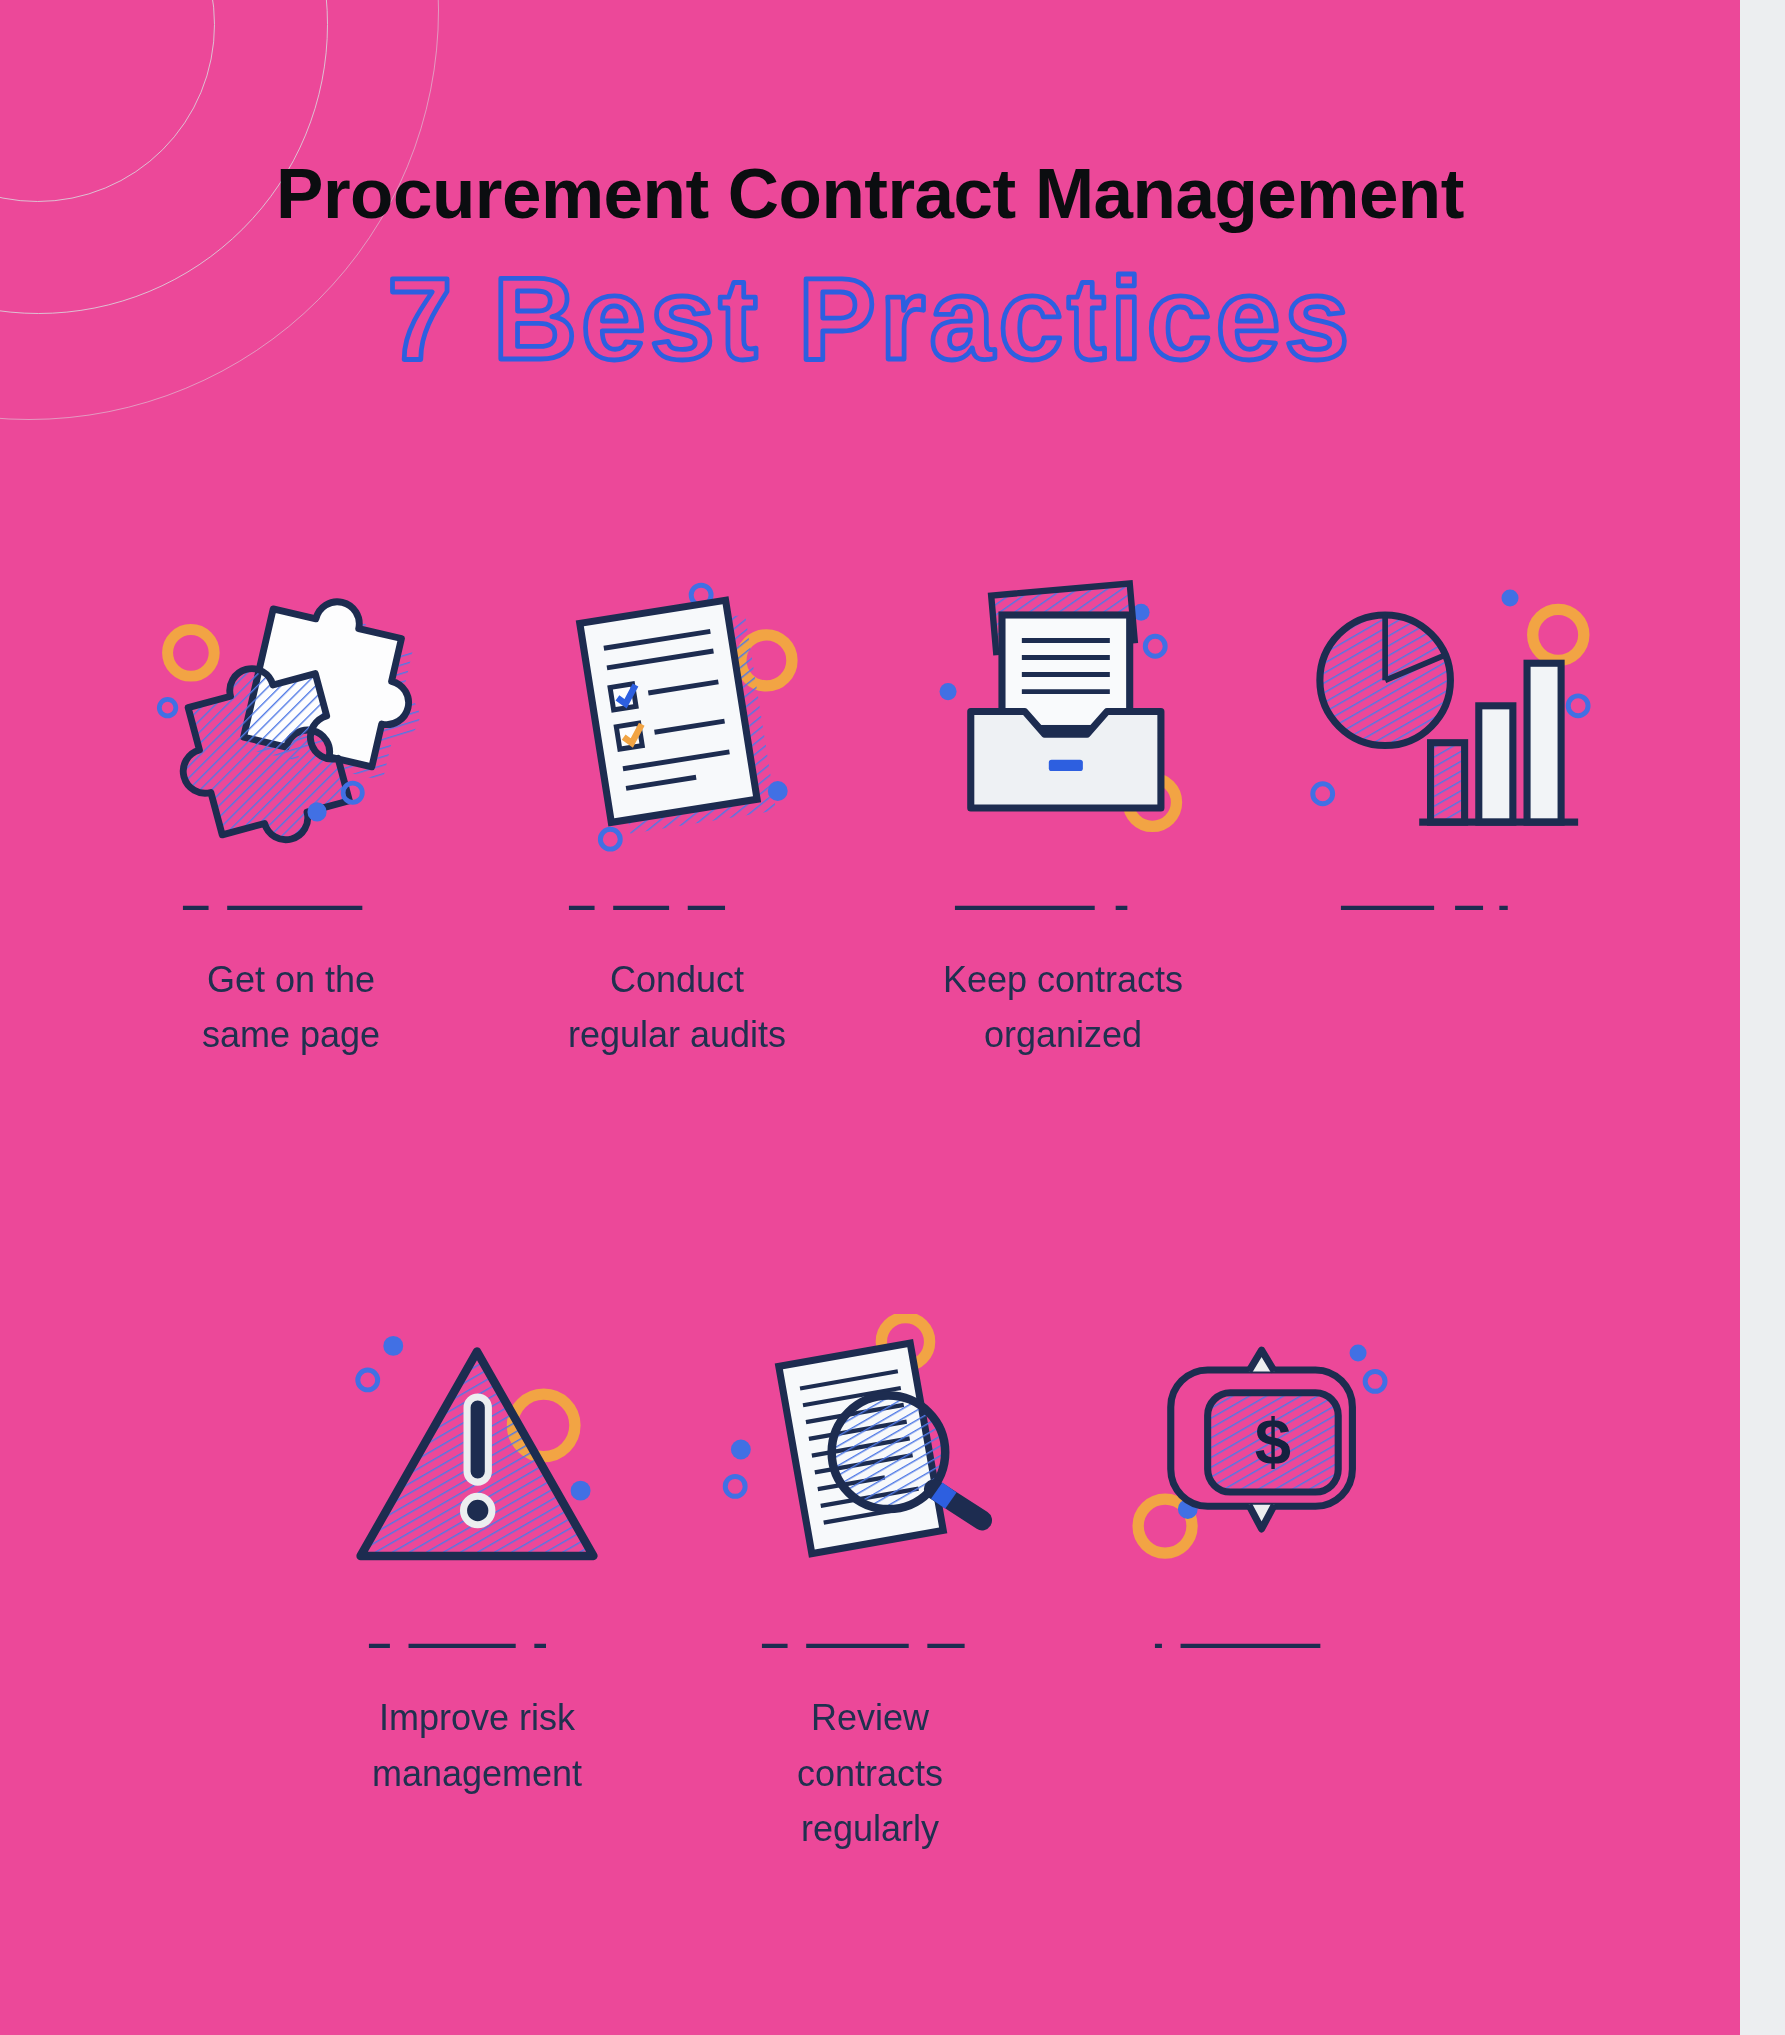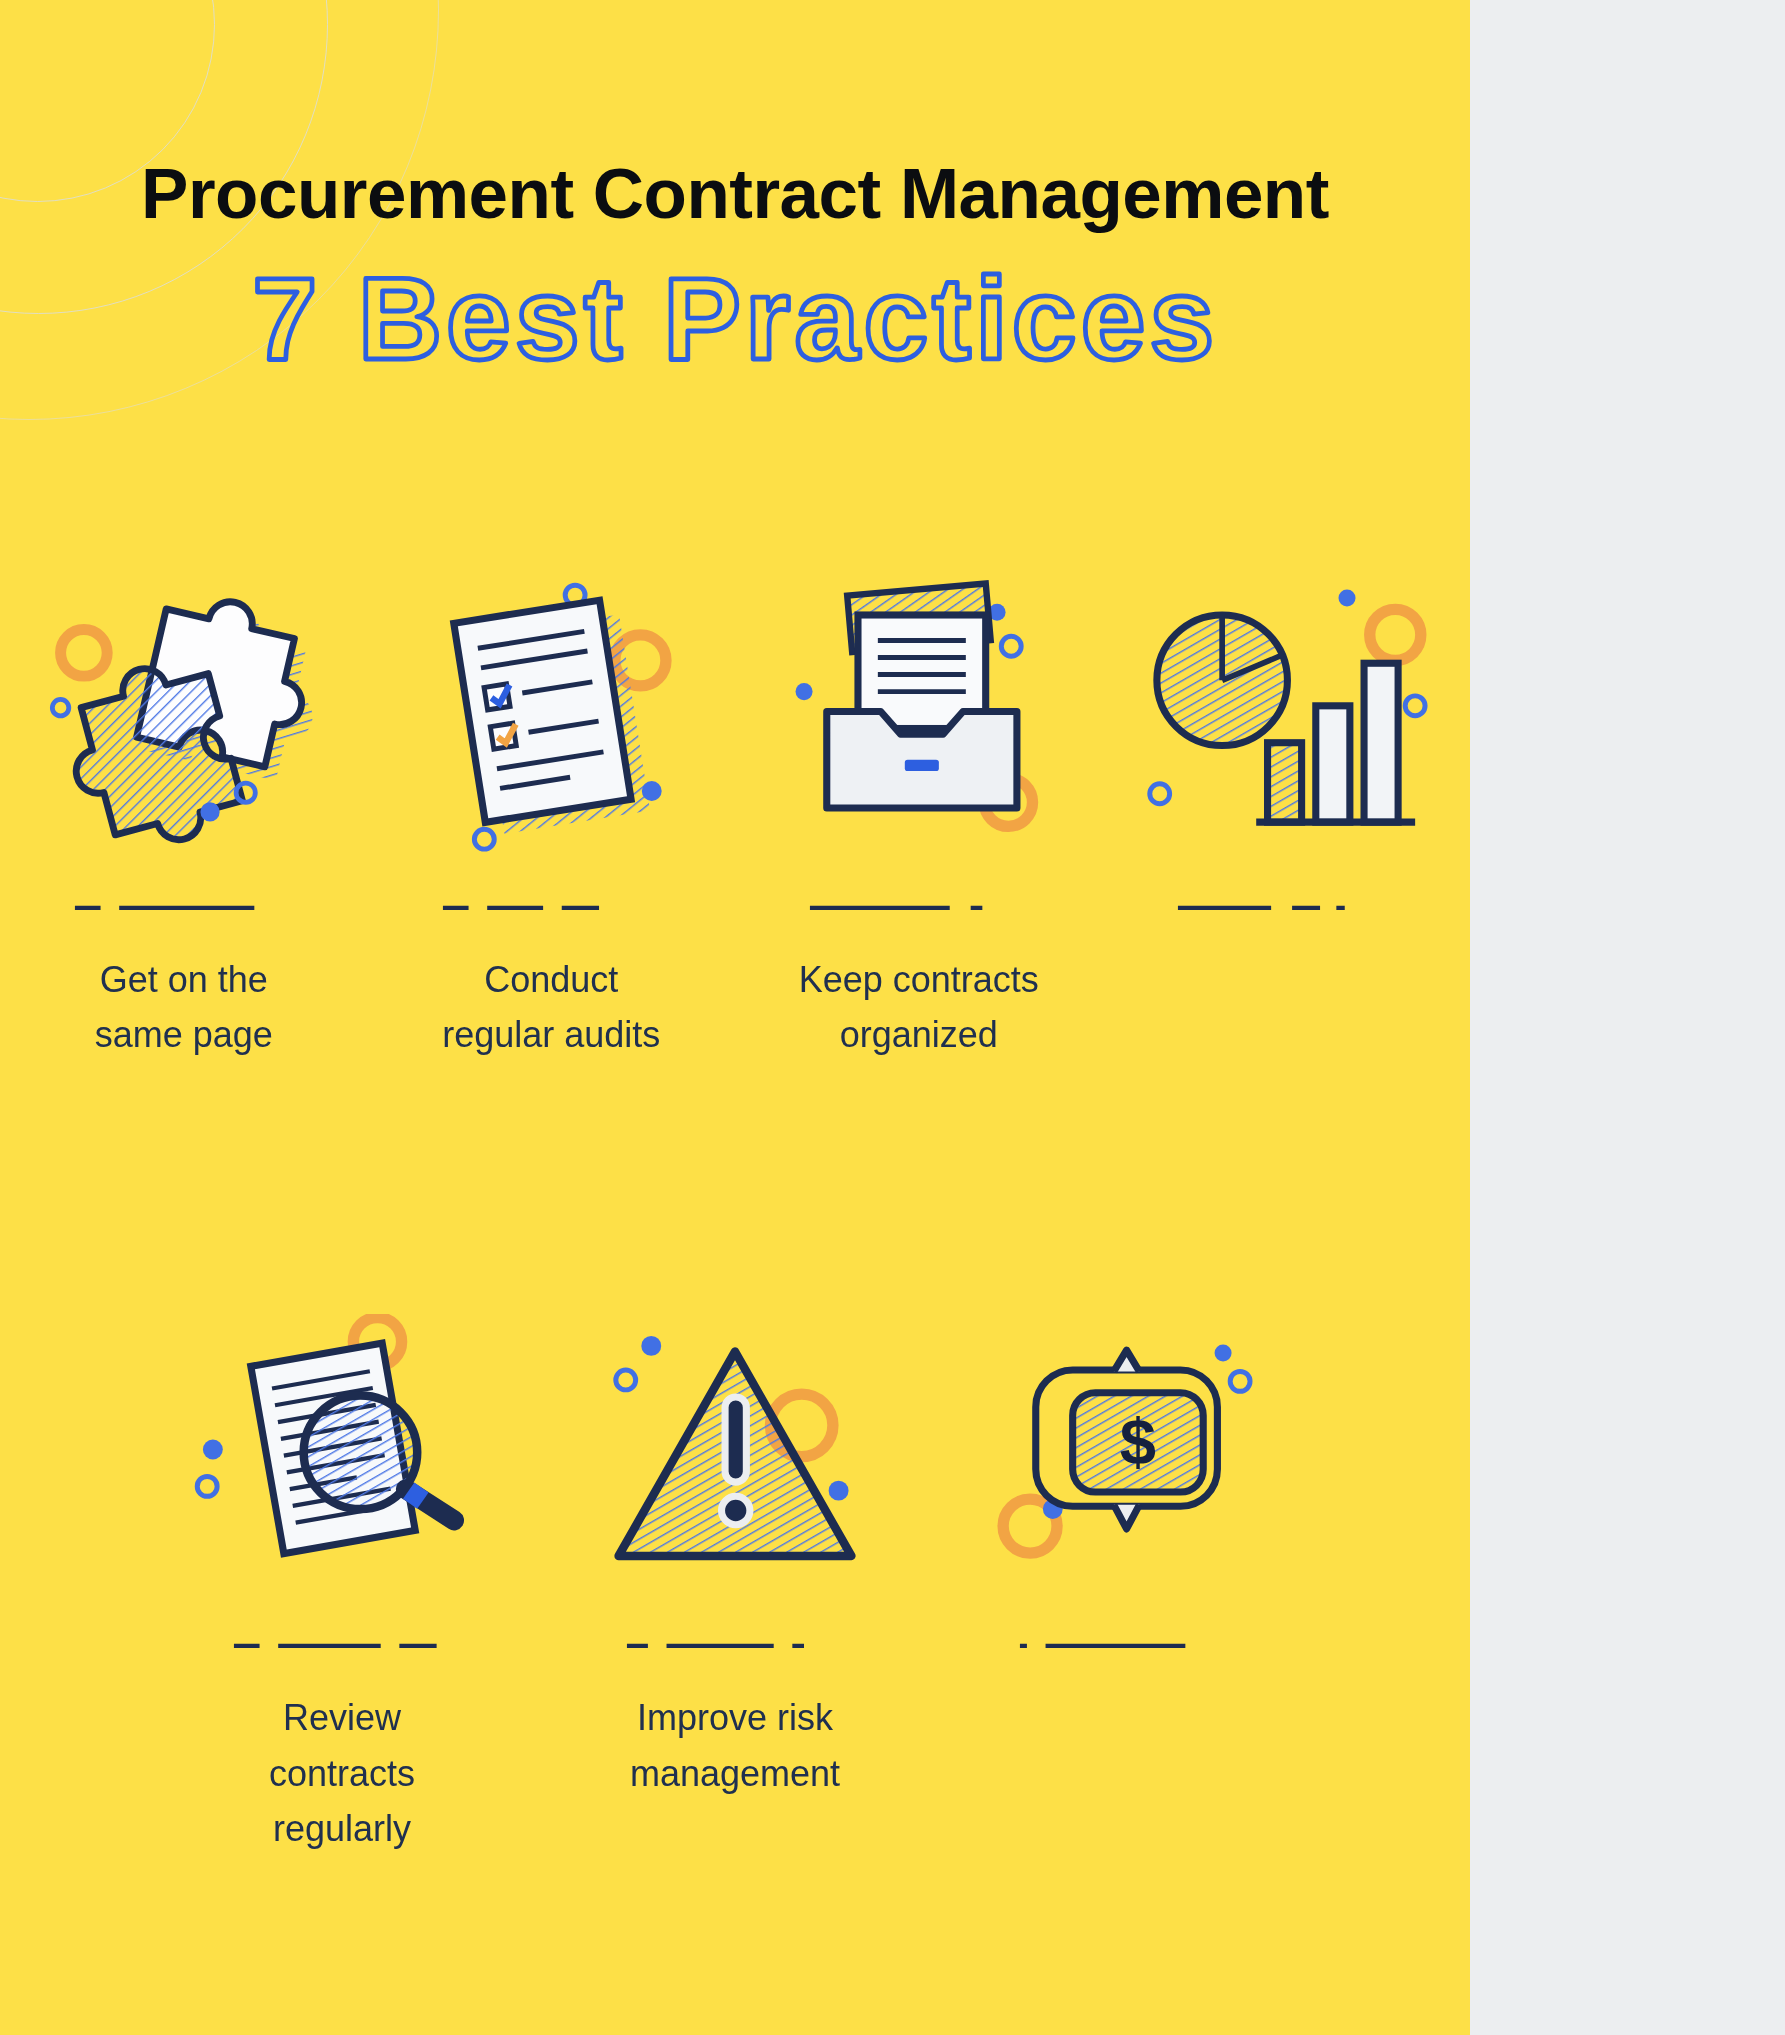--- a/index.html
+++ b/index.html
@@ -2,24 +2,24 @@
 <html style="font-size:7.4px"><head>
 <meta charset="utf-8">
 <style>
   html,body{margin:0;padding:0;}
   body{
     background:#eceef0;
     font-family:"Liberation Sans", sans-serif;
   }
   .page{
     position:relative;
-    width:1470px;
+    width:1740px;
     height:2035px;
     overflow:hidden;
-    background:#fde047;
+    background:#ec4899;
   }
   .arc{
     position:absolute;
     border-radius:50%;
     border:1.4px solid #dadde0;
     opacity:.8;
   }
   .arc-1{width:353px;height:353px;left:-140px;top:-153px;}
   .arc-2{width:577px;height:577px;left:-251px;top:-265px;}
   .arc-3{width:818px;height:818px;left:-381px;top:-400px;opacity:.55;}
@@ -180,20 +180,39 @@
         <line x1="2" y1="6" x2="468" y2="6" stroke="#1d2c50" stroke-width="9" stroke-dasharray="200 45 60 35 18 999"></line>
       </svg>
     </figure>
 
   </section>
 
   <section class="row row2">
 
     <figure class="card">
       <div class="icon-wrap">
+        <svg viewBox="0 0 210 190">
+          <circle cx="46" cy="16" r="7" fill="#4170e4"></circle>
+          <circle cx="28" cy="40" r="7" fill="none" stroke="#4170e4" stroke-width="3.5"></circle>
+          <circle cx="152" cy="72" r="22" fill="none" stroke="#f2a444" stroke-width="8"></circle>
+          <path d="M105,20 L187,164 H23 Z" fill="url(#hatch)" stroke="#1d2c50" stroke-width="6" stroke-linejoin="round"></path>
+          <rect x="98" y="52" width="15" height="60" rx="7.5" fill="#1d2c50" stroke="#eceef0" stroke-width="5"></rect>
+          <circle cx="105.5" cy="132" r="10" fill="#1d2c50" stroke="#eceef0" stroke-width="5"></circle>
+          <circle cx="178" cy="118" r="7" fill="#4170e4"></circle>
+        </svg>
+      </div>
+      <svg class="divider" width="219" height="5.6" viewBox="0 0 470 12">
+        <line x1="2" y1="6" x2="468" y2="6" stroke="#1d2c50" stroke-width="9" stroke-dasharray="45 40 230 40 25 999"></line>
+      </svg>
+      <figcaption class="label">Improve risk
+management</figcaption>
+    </figure>
+
+    <figure class="card">
+      <div class="icon-wrap">
         <svg viewBox="0 0 210 200">
           <circle cx="130" cy="18" r="17" fill="none" stroke="#f2a444" stroke-width="8"></circle>
           <g transform="rotate(-10 100 95)">
             <rect x="52" y="26" width="94" height="134" fill="#f7f9fb" stroke="#1d2c50" stroke-width="5"></rect>
             <path d="M64,44 H134 M64,56 H134 M64,68 H134 M64,80 H134 M64,92 H134 M64,104 H134 M64,116 H112 M64,128 H134 M64,140 H112" stroke="#1d2c50" stroke-width="3"></path>
           </g>
           <circle cx="118" cy="96" r="40" fill="url(#hatch)" stroke="#1d2c50" stroke-width="6"></circle>
           <path d="M150,122 L184,144" stroke="#1d2c50" stroke-width="14" stroke-linecap="round"></path>
           <path d="M152,123 L162,130" stroke="#2d5fe0" stroke-width="14"></path>
           <circle cx="14" cy="94" r="7" fill="#4170e4"></circle>
@@ -203,39 +222,20 @@
       <svg class="divider" width="219" height="5.6" viewBox="0 0 470 12">
         <line x1="2" y1="6" x2="468" y2="6" stroke="#1d2c50" stroke-width="9" stroke-dasharray="55 40 220 40 80 999"></line>
       </svg>
       <figcaption class="label">Review
 contracts
 regularly</figcaption>
     </figure>
 
     <figure class="card">
       <div class="icon-wrap">
-        <svg viewBox="0 0 210 190">
-          <circle cx="46" cy="16" r="7" fill="#4170e4"></circle>
-          <circle cx="28" cy="40" r="7" fill="none" stroke="#4170e4" stroke-width="3.5"></circle>
-          <circle cx="152" cy="72" r="22" fill="none" stroke="#f2a444" stroke-width="8"></circle>
-          <path d="M105,20 L187,164 H23 Z" fill="url(#hatch)" stroke="#1d2c50" stroke-width="6" stroke-linejoin="round"></path>
-          <rect x="98" y="52" width="15" height="60" rx="7.5" fill="#1d2c50" stroke="#eceef0" stroke-width="5"></rect>
-          <circle cx="105.5" cy="132" r="10" fill="#1d2c50" stroke="#eceef0" stroke-width="5"></circle>
-          <circle cx="178" cy="118" r="7" fill="#4170e4"></circle>
-        </svg>
-      </div>
-      <svg class="divider" width="219" height="5.6" viewBox="0 0 470 12">
-        <line x1="2" y1="6" x2="468" y2="6" stroke="#1d2c50" stroke-width="9" stroke-dasharray="45 40 230 40 25 999"></line>
-      </svg>
-      <figcaption class="label">Improve risk
-management</figcaption>
-    </figure>
-
-    <figure class="card">
-      <div class="icon-wrap">
         <svg viewBox="0 0 210 200">
           <circle cx="172" cy="26" r="6" fill="#4170e4"></circle>
           <circle cx="184" cy="46" r="7" fill="none" stroke="#4170e4" stroke-width="3.5"></circle>
           <circle cx="36" cy="148" r="19" fill="none" stroke="#f2a444" stroke-width="8"></circle>
           <circle cx="52" cy="136" r="7" fill="#4170e4"></circle>
           <rect x="40" y="38" width="128" height="96" rx="26" fill="none" stroke="#1d2c50" stroke-width="5"></rect>
           <path d="M95,39 L104,24 L113,39" fill="#eceef0" stroke="#1d2c50" stroke-width="5" stroke-linejoin="round"></path>
           <path d="M95,133 L104,150 L113,133" fill="#eceef0" stroke="#1d2c50" stroke-width="5" stroke-linejoin="round"></path>
           <rect x="66" y="54" width="92" height="70" rx="16" fill="url(#hatch)" stroke="#1d2c50" stroke-width="5"></rect>
           <text x="112" y="104" text-anchor="middle" font-size="46" font-weight="bold" font-family="Liberation Sans, sans-serif" fill="#15213f">$</text>

